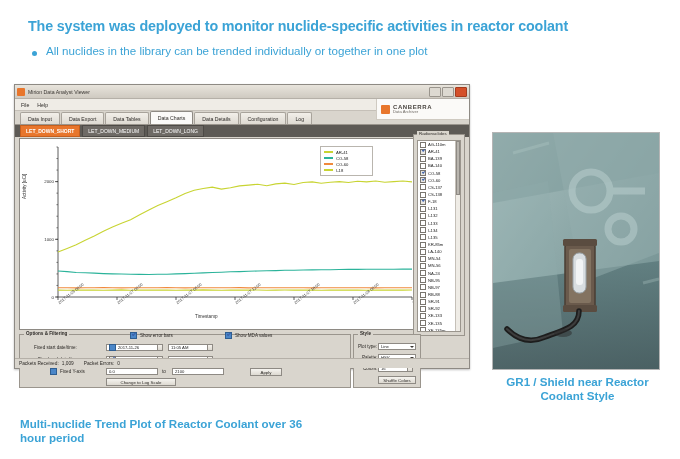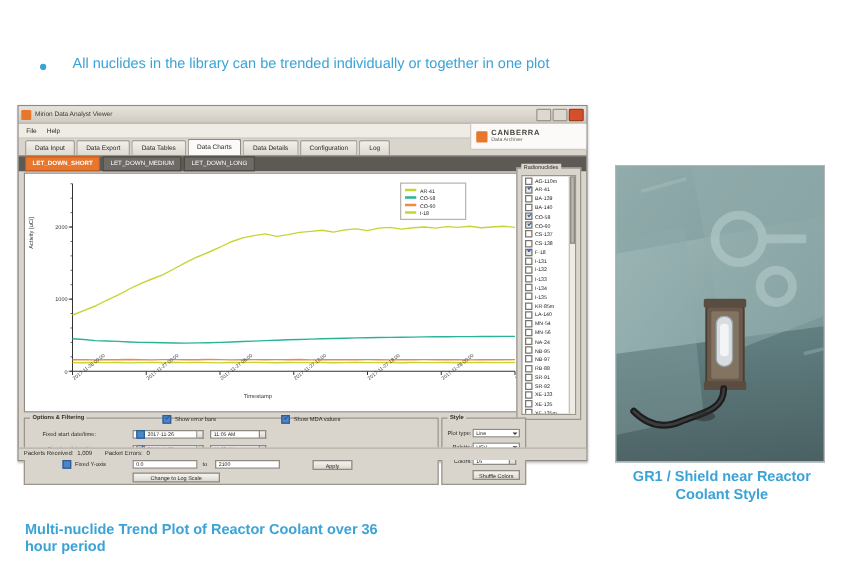--- a/index.html
+++ b/index.html
@@ -10,21 +10,21 @@
   }
   .slide{position:relative;width:680px;height:459px;}
 
   
   .headline{
     position:absolute;left:28px;top:18px;width:630px;
     font-size:14.3px;font-weight:bold;color:#3ba3d6;letter-spacing:-0.15px;
   }
   .bullet-row{
     position:absolute;left:32px;top:44px;width:620px;
-    display:flex;align-items:center;gap:21px;
+    display:flex;align-items:center;gap:9px;
   }
   .bullet-dot{
     width:5px;height:5px;border-radius:50%;background:#3ba3d6;margin-top:6px;flex:none;
   }
   .bullet-text{font-size:11.6px;color:#3ba3d6;line-height:1.2;}
 
   
   .appwin{
     position:absolute;left:14px;top:84px;width:456px;height:285px;
     background:#d9d5cd;border:1px solid #8e8a84;box-sizing:border-box;
@@ -159,20 +159,21 @@
   }
   
   .cap-left{position:absolute;left:20px;top:381px;width:290px;font-size:11.6px;font-weight:bold;color:#3ba3d6;line-height:1.25;text-align:left;margin-top:36px;}
   .cap-right{position:absolute;left:500px;top:375px;width:155px;font-size:11.6px;font-weight:bold;color:#3ba3d6;line-height:1.25;text-align:center;}
 </style>
 </head>
 <body>
 
 <div class="slide">
 
+  <div class="headline">The system was deployed to monitor nuclide-specific activities in reactor coolant</div>
 
   <div class="bullet-row">
     <div class="bullet-dot"></div>
     <div class="bullet-text">All nuclides in the library can be trended individually or together in one plot</div>
   </div>
 
   <div class="appwin">
 
     <div class="titlebar">
       <div class="tb-icon"></div>

